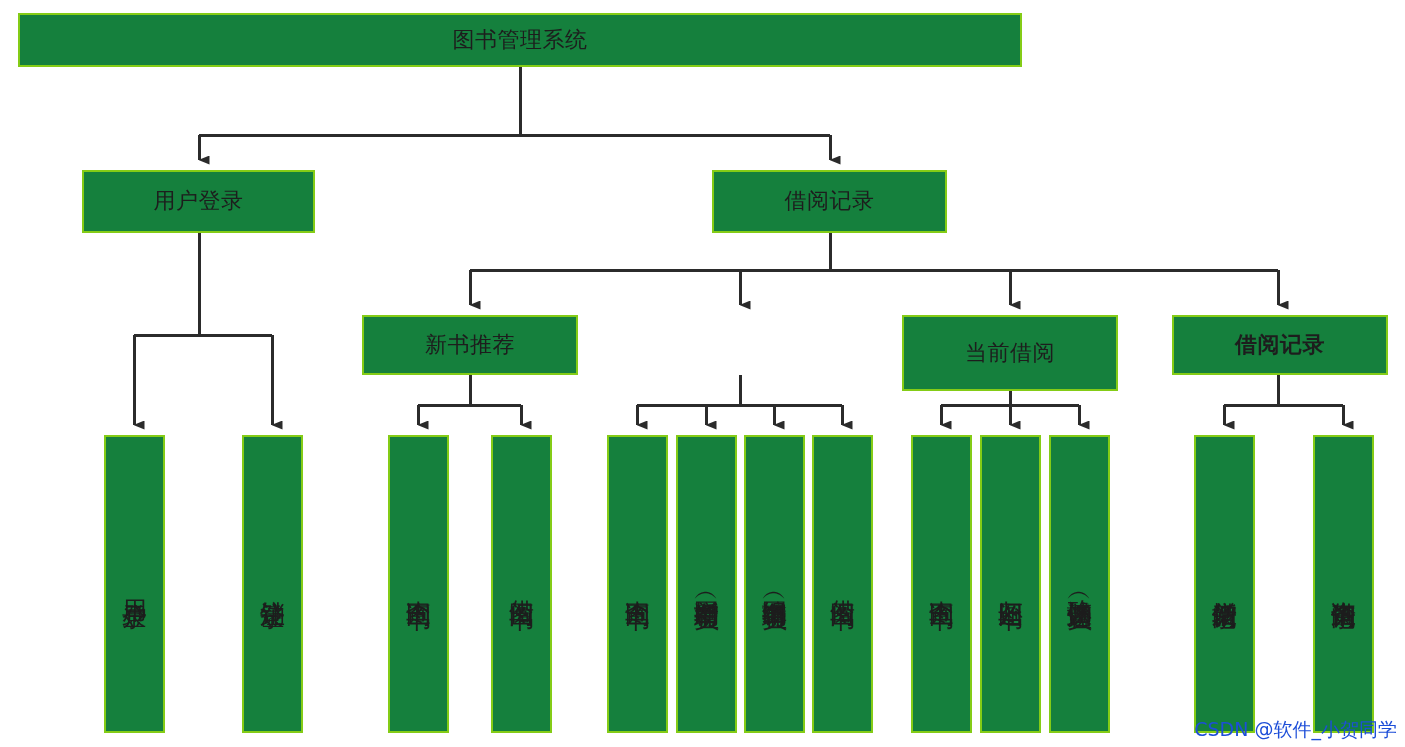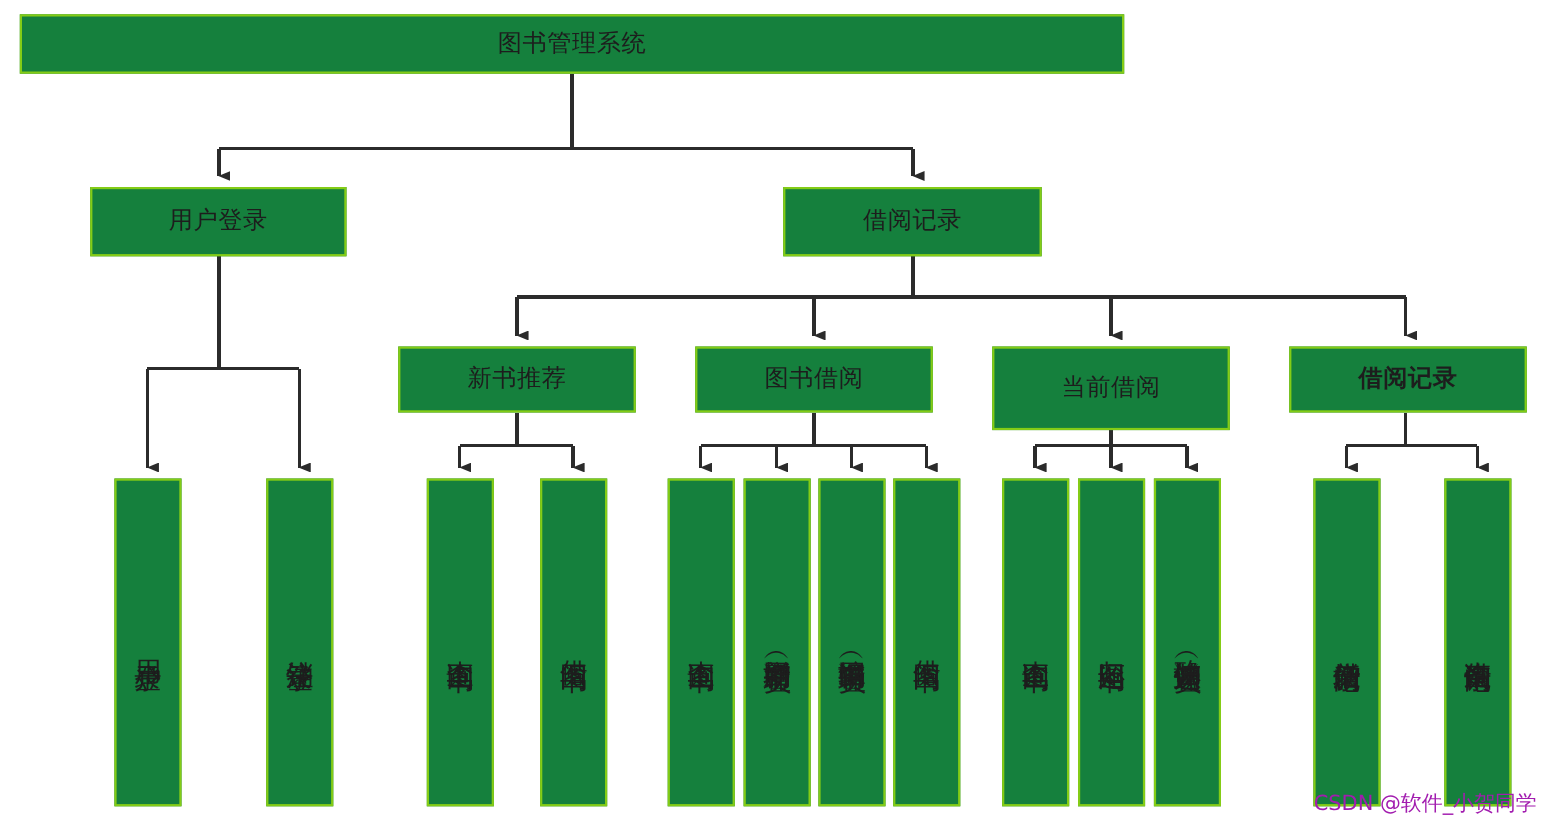--- a/index.html
+++ b/index.html
@@ -57,21 +57,21 @@
     text-align: center;
   }
   .node-box.leaf.tall .node-label-v {
     letter-spacing: 1px;
   }
   .watermark {
     position: absolute;
     right: 8px;
     bottom: 4px;
     font-size: 19px;
-    color: #a21caf;
+    color: #1d4ed8;
     white-space: nowrap;
     user-select: none;
   }
 </style>
 </head>
 <body>
 
 <div id="diagram-root">
 
   <svg class="diagram-canvas" viewBox="0 0 1405 747" xmlns="http://www.w3.org/2000/svg">
@@ -135,23 +135,20 @@
   <div class="node-box" style="left:82px; top:170px; width:233px; height:63px;">
     <span class="node-label-h">用户登录</span>
   </div>
   <div class="node-box" style="left:712px; top:170px; width:235px; height:63px;">
     <span class="node-label-h">借阅记录</span>
   </div>
 
   <div class="node-box" style="left:362px; top:315px; width:216px; height:60px;">
     <span class="node-label-h">新书推荐</span>
   </div>
-  <div class="node-box" style="left:632px; top:315px; width:216px; height:60px;">
-    <span class="node-label-h">图书借阅</span>
-  </div>
   <div class="node-box" style="left:902px; top:315px; width:216px; height:76px;">
     <span class="node-label-h">当前借阅</span>
   </div>
   <div class="node-box" style="left:1172px; top:315px; width:216px; height:60px;font-weight:bold;">
     <span class="node-label-h">借阅记录</span>
   </div>
 
   <div class="node-box leaf" style="left:104px; top:435px; width:61px; height:298px;">
     <span class="node-label-v">用户登录</span>
   </div>

